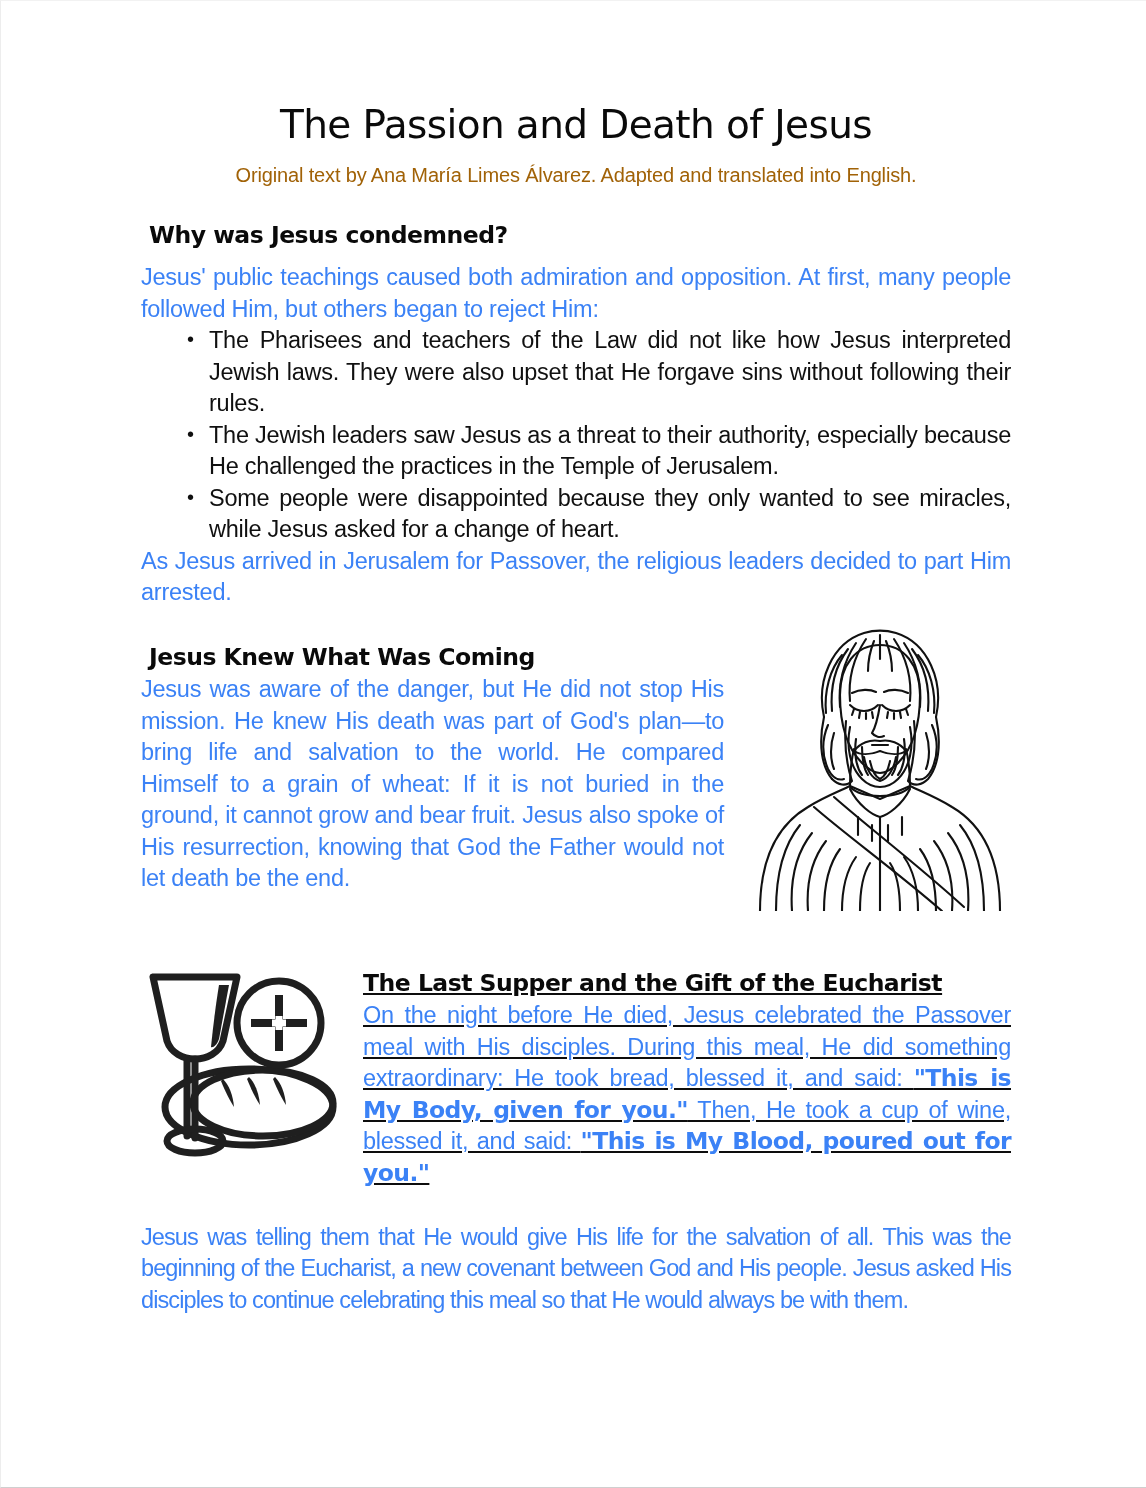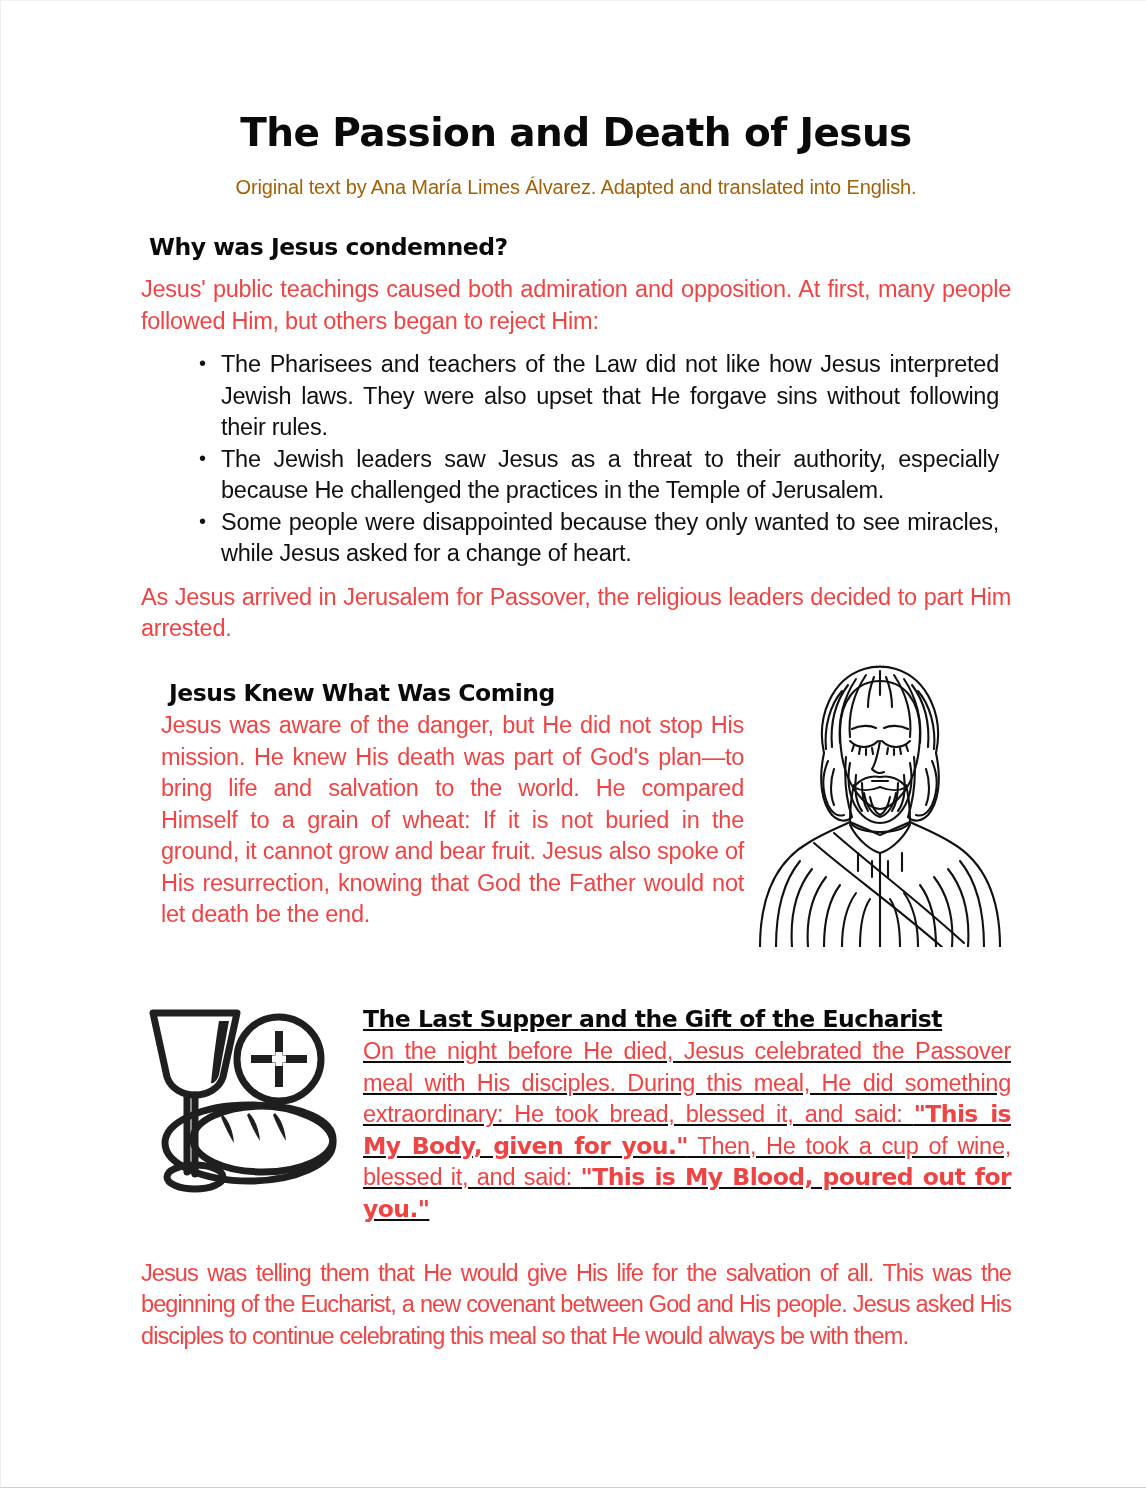--- a/index.html
+++ b/index.html
@@ -28,25 +28,25 @@
 
   .content {
     position: absolute;
     left: 140px;
     top: 0;
     width: 870px;
   }
 
   
   .doc-title {
-    margin: 8px;
+    margin: 0;
     padding-top: 104px;
     text-align: center;
     font-family: "DejaVu Sans", sans-serif;
-    font-weight: bold;
+    font-weight: normal;
     font-size: 39px;
     letter-spacing: -0.6px;
     line-height: 1.05;
     color: #0a0a0a;
   }
   .doc-subtitle {
     margin: 4px;
     padding-top: 14px;
     text-align: center;
     font-family: "Liberation Sans", sans-serif;
@@ -68,28 +68,28 @@
   .heading-indent { margin-left: 8px; }
 
   
   .body-text {
     margin: 0;
     font-family: "Liberation Sans", sans-serif;
     font-size: 23.5px;
     line-height: 31.5px;
     text-align: justify;
     letter-spacing: -0.25px;
-    color: #ef4444;
+    color: #3b82f6;
   }
   .body-text.narrow { letter-spacing: -0.9px; }
   .body-text b { font-family: "DejaVu Sans", sans-serif; font-weight: bold; letter-spacing: -0.6px; }
 
   
   .bullet-list {
-    margin: 12px;
+    margin: 0;
     padding: 0 0 0 46px;
     list-style: none;
   }
   .bullet-list li {
     position: relative;
     font-family: "Liberation Sans", sans-serif;
     font-size: 23.5px;
     line-height: 31.5px;
     text-align: justify;
     letter-spacing: -0.25px;
@@ -117,21 +117,20 @@
   .jesus-figure {
     position: absolute;
     right: -3px;
     top: 12px;
     width: 268px;
     height: 290px;
   }
   .jesus-figure svg { display: block; width: 100%; height: 100%; }
   .col-left {
     width: 583px;
-    margin-left: 20px;
   }
   #section-knew .section-heading { margin-bottom: 2px; }
 
   
   #section-supper {
     padding-top: 26px;
     position: relative;
     min-height: 225px;
     text-decoration: underline;
   }

